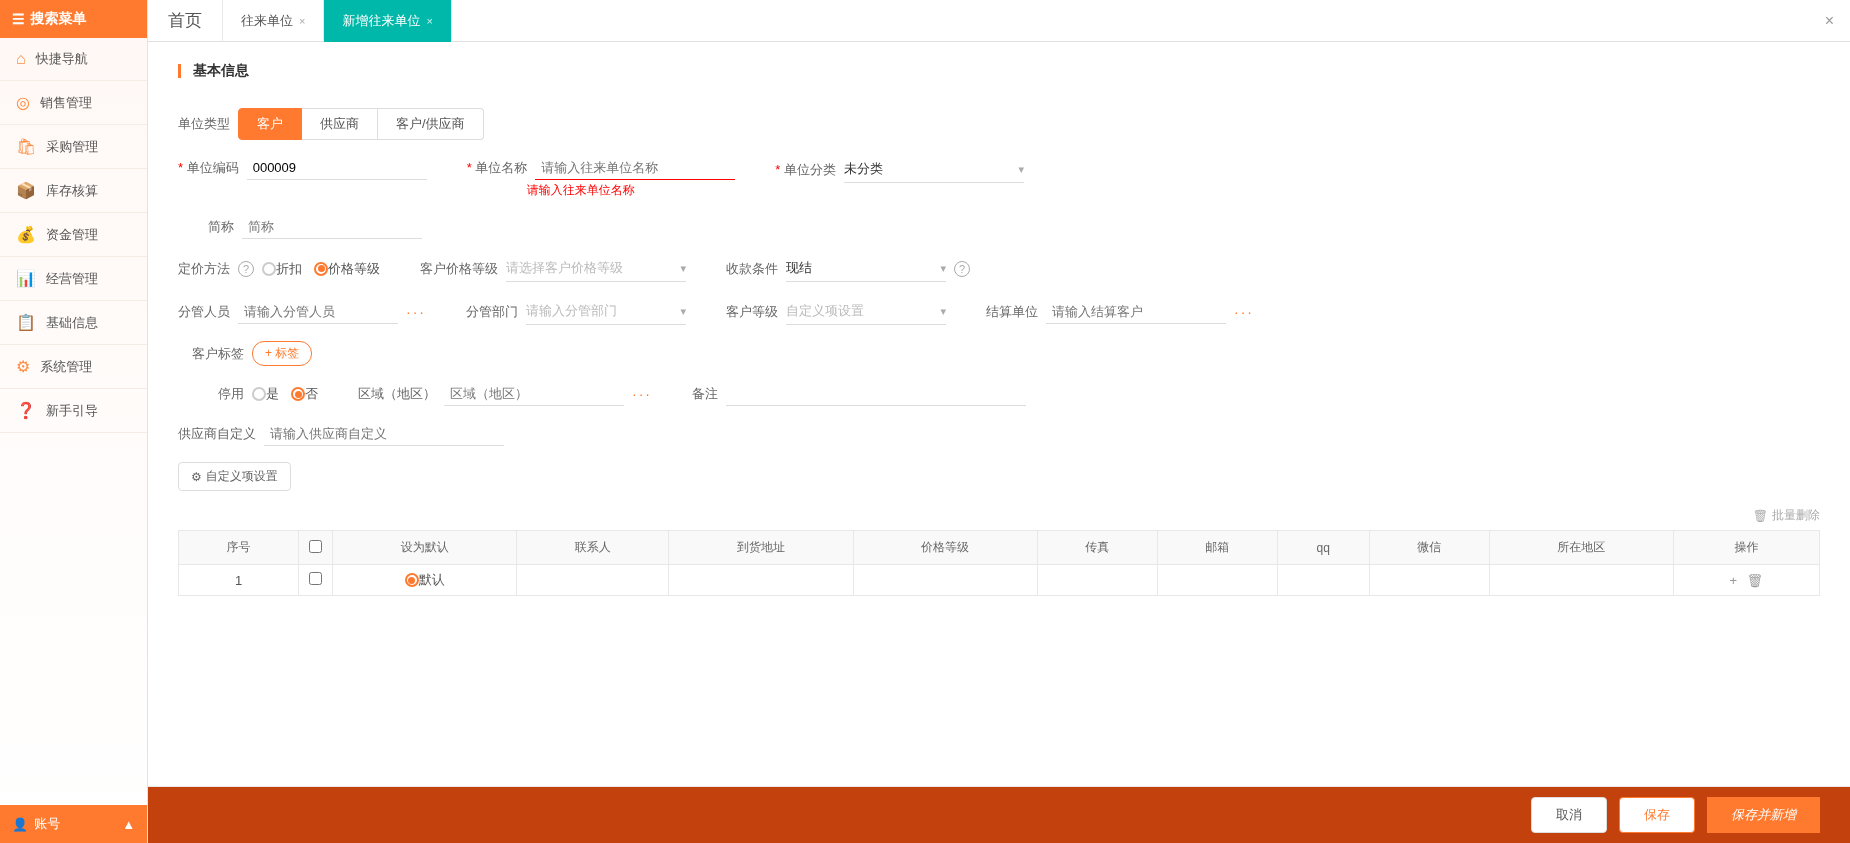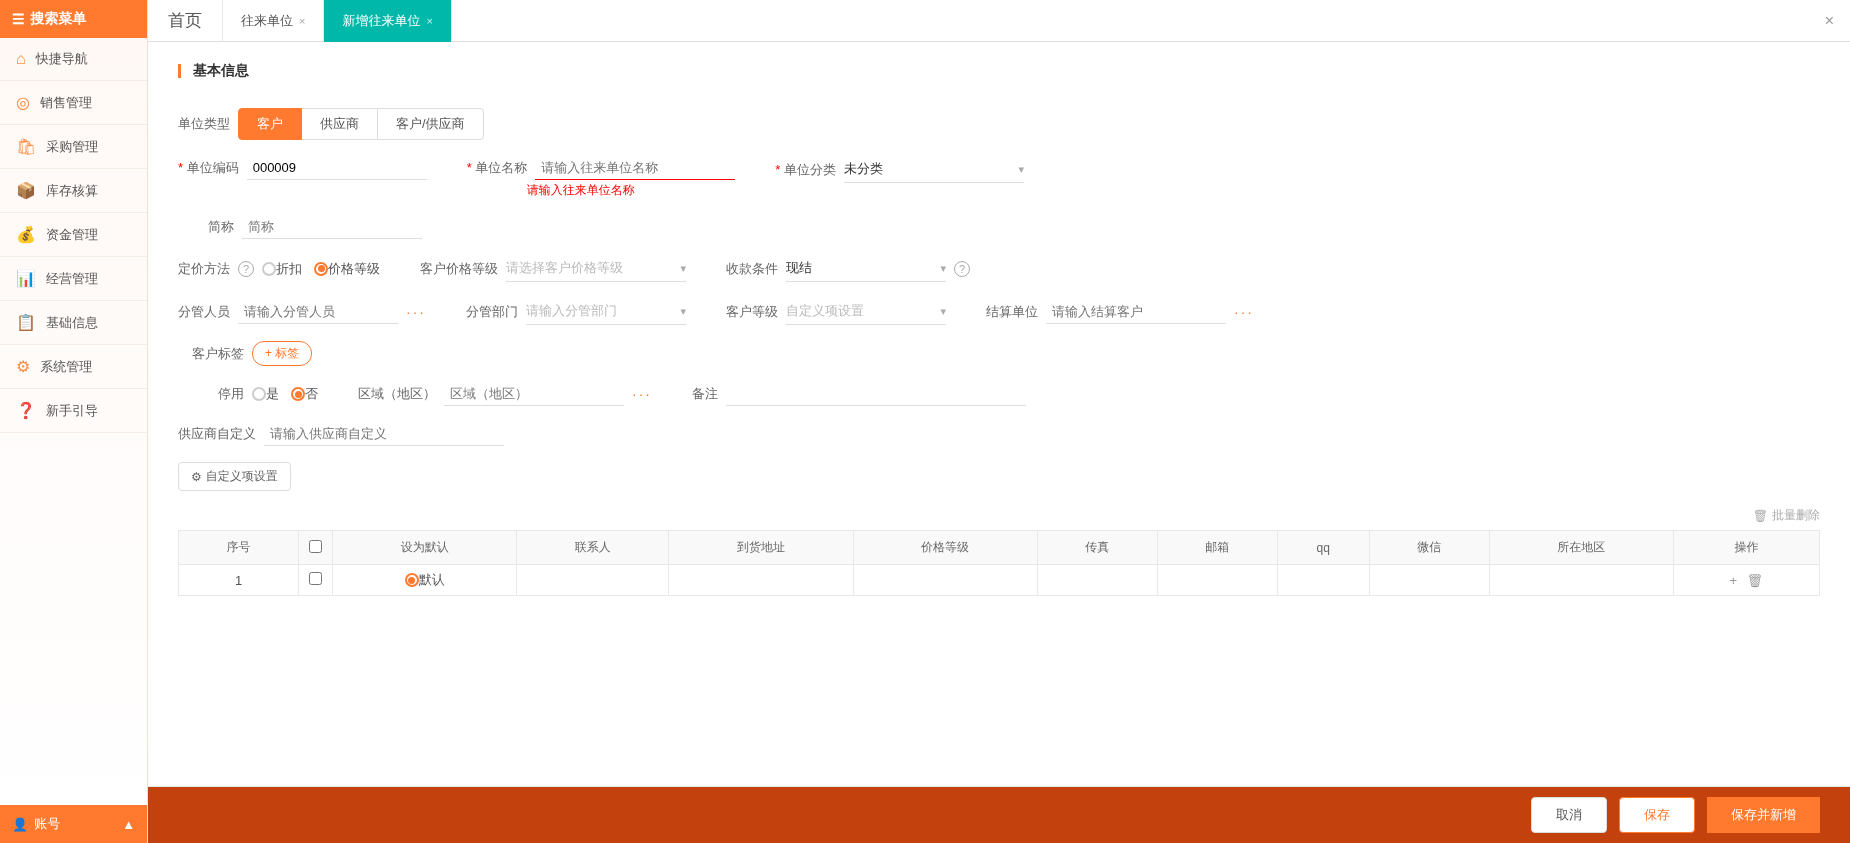--- a/index.html
+++ b/index.html
@@ -272,20 +272,21 @@
       font-size: 13px;
     }
     .btn-save-new {
       padding: 8px 24px;
       background: #ff7a2f;
       color: white;
       border: none;
       border-radius: 0;
       cursor: pointer;
       font-size: 13px;
+      font-style: italic;
     }
 
     
     .content::-webkit-scrollbar { width: 6px; }
     .content::-webkit-scrollbar-track { background: #f0f0f0; }
     .content::-webkit-scrollbar-thumb { background: #ccc; border-radius: 3px; }
     .select-inline { display: flex; align-items: center; gap: 4px; min-width: 140px; border-bottom: 1px solid #ddd; padding: 4px 0; color: #333; }
     .select-inline .arrow { color: #aaa; font-size: 11px; }
 
     .orange-bar {

